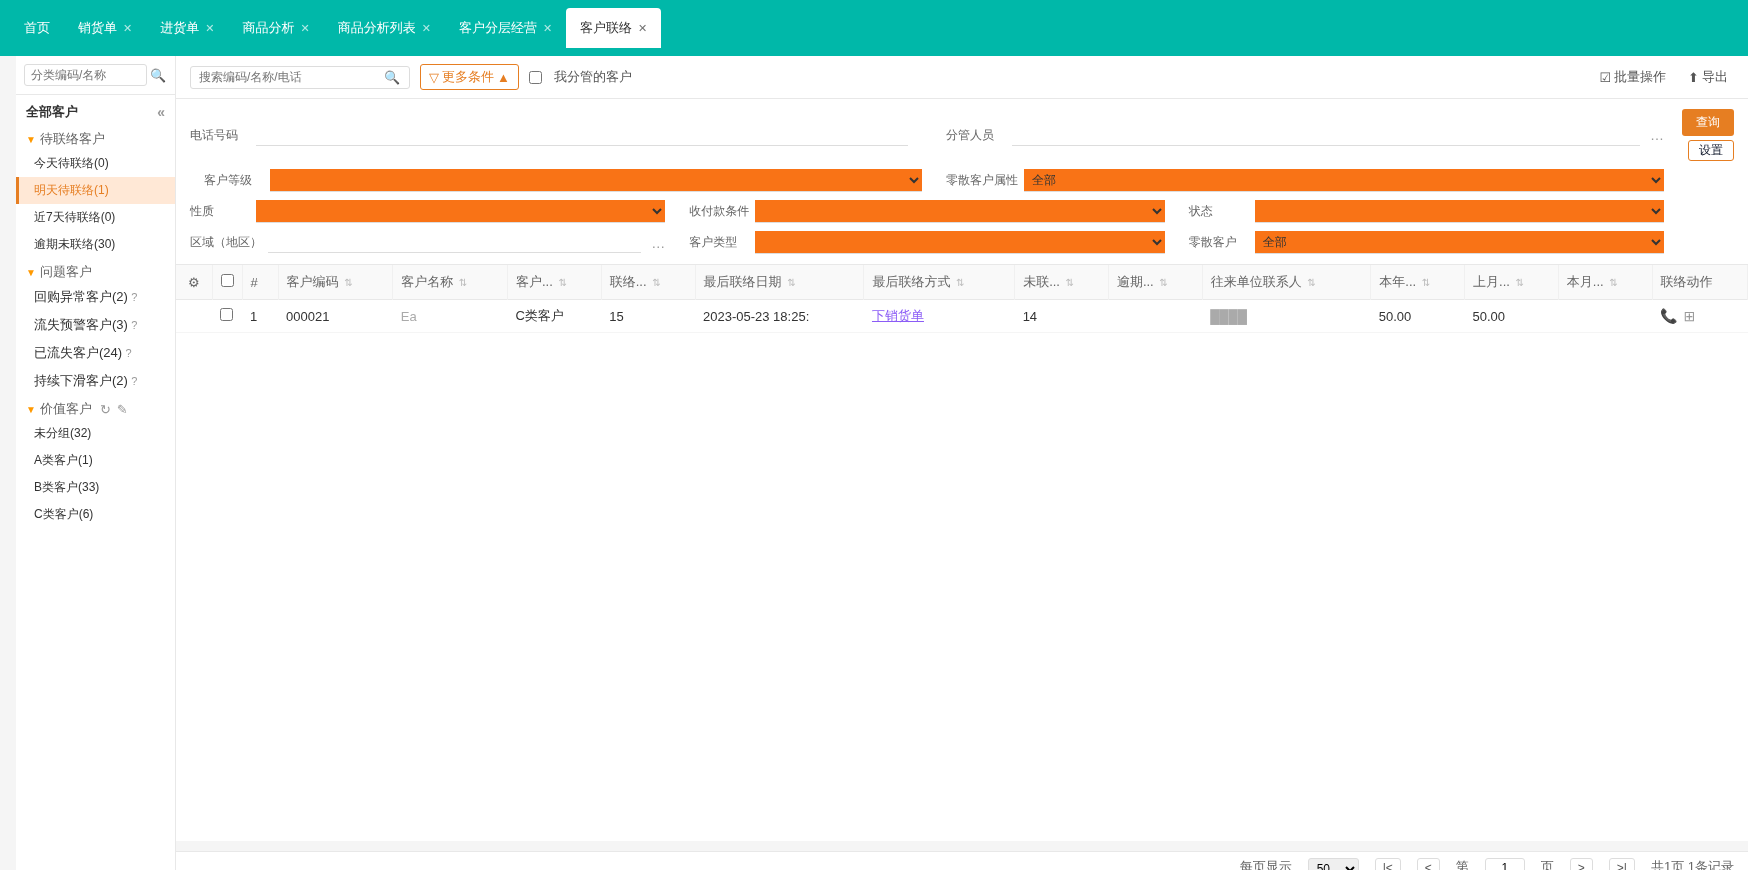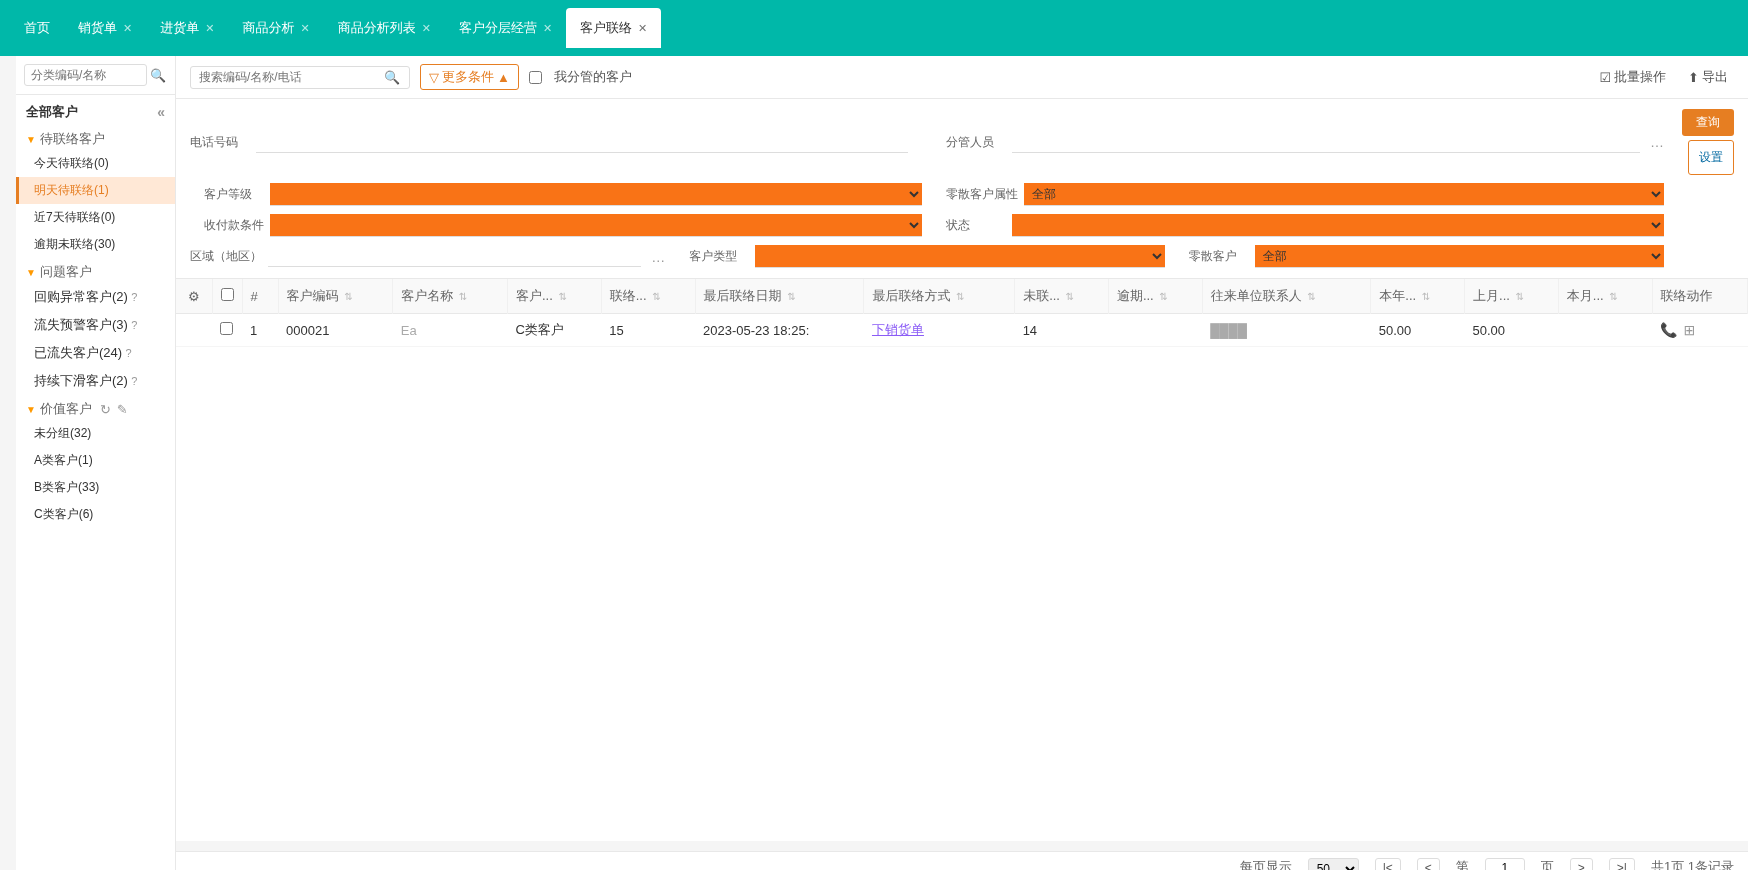--- a/index.html
+++ b/index.html
@@ -213,24 +213,24 @@
       background: #e67e22;
       color: #fff;
       border: none;
       border-radius: 3px;
       padding: 5px 14px;
       cursor: pointer;
       font-size: 12px;
     }
     .btn-settings {
       background: #fff;
-      color: #0369a1;
+      color: #0f172a;
       border: 1px solid #e67e22;
       border-radius: 3px;
-      padding: 8px 10px;
+      padding: 1px 10px;
       cursor: pointer;
       font-size: 12px;
     }
 
     
     .table-wrap {
       flex: 1;
       overflow: auto;
       background: #fff;
       margin: 0;
@@ -462,20 +462,26 @@
         <div class="filter-item">
           <span class="filter-label">零散客户属性</span>
           <select class="filter-select">
             <option value="全部">全部</option>
           </select>
         </div>
         <div style="min-width:60px;"></div>
       </div>
 
       <div class="filter-row">
+        <div class="filter-item">
+          <span class="filter-label">性质</span>
+          <select class="filter-select">
+            <option value=""></option>
+          </select>
+        </div>
         <div class="filter-divider"></div>
         <div class="filter-item">
           <span class="filter-label">收付款条件</span>
           <select class="filter-select">
             <option value=""></option>
           </select>
         </div>
         <div class="filter-divider"></div>
         <div class="filter-item">
           <span class="filter-label">状态</span>

